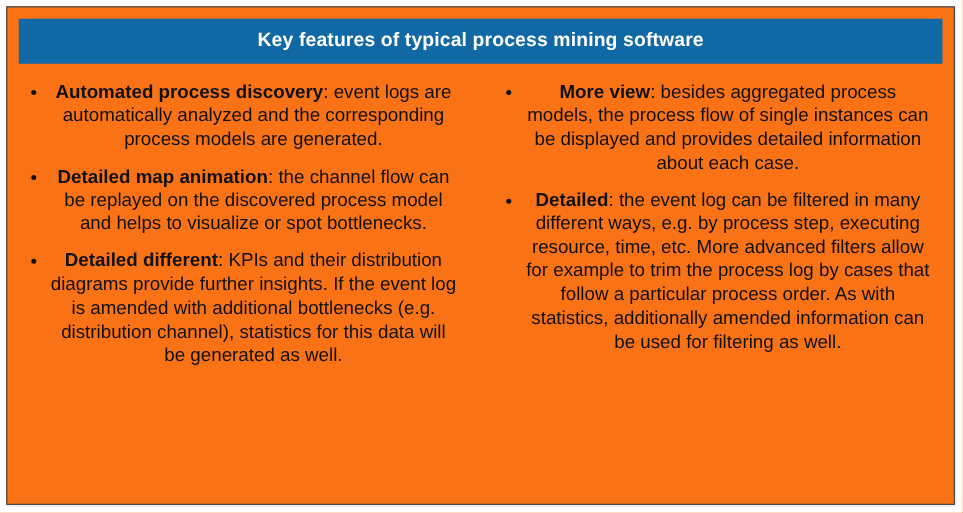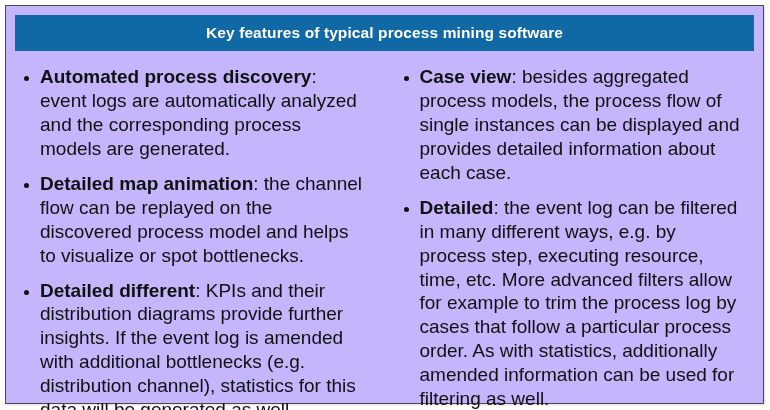--- a/index.html
+++ b/index.html
@@ -7,21 +7,21 @@
     padding: 0;
     background: #ffffff;
     width: 770px;
     height: 410px;
     font-family: "Liberation Sans", sans-serif;
     overflow: hidden;
   }
   .feature-box {
     position: absolute;
     top: 5px; left: 5px; right: 6px; bottom: 6px;
-    background: #c4b5fd;
+    background: #f97316;
     border: 1px solid #4a4a4a;
     box-shadow: 1px 1px 2px rgba(0,0,0,0.15);
     box-sizing: border-box;
   }
   .header-bar {
     margin: 9px 9px 0 9px;
     padding: 9px 6px;
     text-align: center;
     font-weight: bold;
     font-size: 15.5px;
@@ -34,23 +34,24 @@
     box-sizing: border-box;
   }
   .column {
     flex: 1 1 0;
     margin: 0;
     padding-left: 28px;
     list-style: disc outside;
   }
   .column li {
     margin-bottom: 11px;
-    font-size: 19px;
+    font-size: 15px;
     line-height: 1.26;
     color: #111111;
+    text-align: center;
   }
   .column li::marker {
     color: #111111;
     font-size: 15px;
   }
   .term {
     font-weight: bold;
   }
 </style>
 </head>
@@ -58,17 +59,17 @@
 
 <div class="feature-box" style="border-color: rgb(74, 74, 74);">
   <div class="header-bar" style="background: rgb(16, 104, 164); color: rgb(255, 255, 255);">Key features of typical process mining software</div>
   <div class="columns">
     <ul class="column">
       <li><span class="term">Automated process discovery</span><span>: event logs are automatically analyzed and the corresponding process models are generated.</span></li>
       <li><span class="term">Detailed map animation</span><span>: the channel flow can be replayed on the discovered process model and helps to visualize or spot bottlenecks.</span></li>
       <li><span class="term">Detailed different</span><span>: KPIs and their distribution diagrams provide further insights. If the event log is amended with additional bottlenecks (e.g. distribution channel), statistics for this data will be generated as well.</span></li>
     </ul>
     <ul class="column">
-      <li><span class="term">Case view</span><span>: besides aggregated process models, the process flow of single instances can be displayed and provides detailed information about each case.</span></li>
+      <li><span class="term">More view</span><span>: besides aggregated process models, the process flow of single instances can be displayed and provides detailed information about each case.</span></li>
       <li><span class="term">Detailed</span><span>: the event log can be filtered in many different ways, e.g. by process step, executing resource, time, etc. More advanced filters allow for example to trim the process log by cases that follow a particular process order. As with statistics, additionally amended information can be used for filtering as well.</span></li>
     </ul>
   </div>
 </div>
 
 </body></html>

